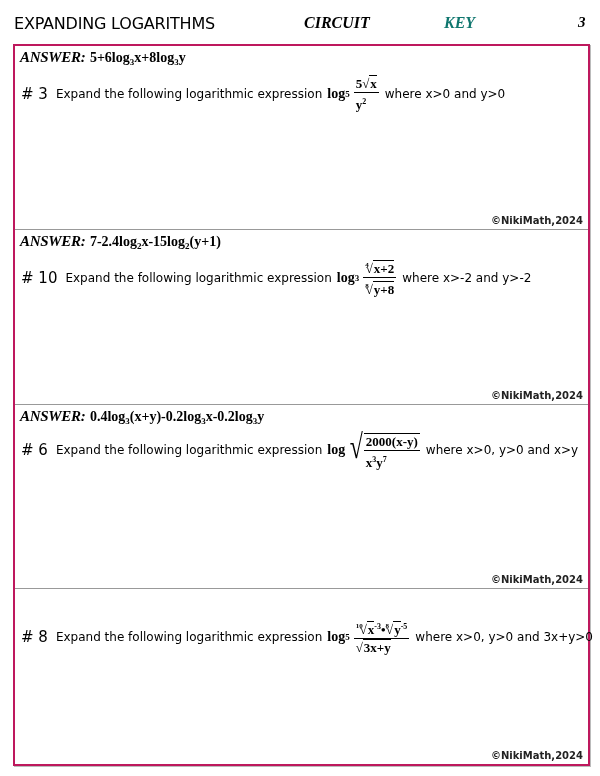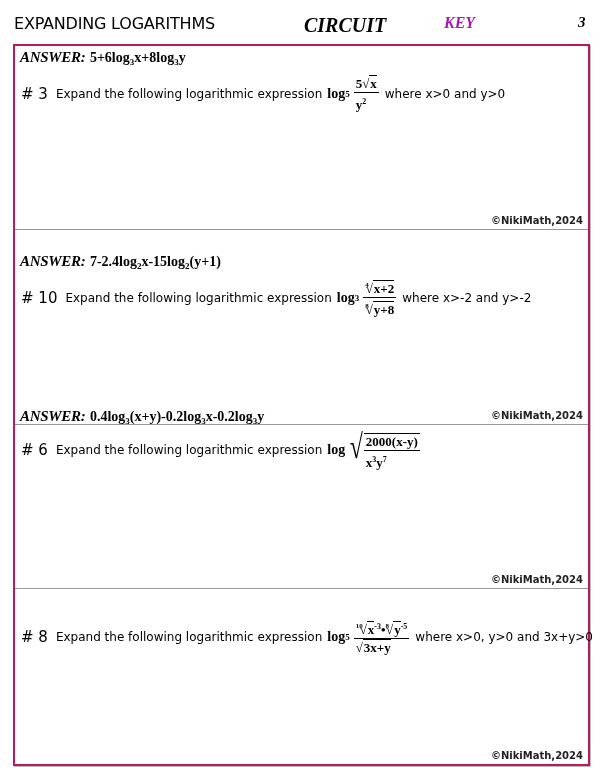--- a/index.html
+++ b/index.html
@@ -1,20 +1,20 @@
 <!DOCTYPE html>
 <html><head>
 <meta charset="utf-8">
 <style>
   html, body { margin: 0; padding: 0; background: #ffffff; }
   body { width: 600px; height: 776px; position: relative; overflow: hidden; font-family: "DejaVu Sans", sans-serif; color: #000; }
   .header { position: absolute; top: 0; left: 1px; width: 600px; height: 44px; }
   .header .title { position: absolute; left: 13px; top: 14px; font-size: 16px; font-family: "DejaVu Sans", sans-serif; letter-spacing: -0.2px; }
-  .header .circuit { position: absolute; left: 303px; top: 14px; font-size: 20px; font-weight: bold; font-style: italic; font-family: "Liberation Serif", serif; }
-  .header .key { position: absolute; left: 443px; top: 14px; font-size: 16px; font-weight: bold; font-style: italic; font-family: "Liberation Serif", serif; color: #a21caf; }
+  .header .circuit { position: absolute; left: 303px; top: 14px; font-size: 16px; font-weight: bold; font-style: italic; font-family: "Liberation Serif", serif; }
+  .header .key { position: absolute; left: 443px; top: 14px; font-size: 16px; font-weight: bold; font-style: italic; font-family: "Liberation Serif", serif; color: #0f766e; }
   .header .page { position: absolute; left: 577px; top: 14px; font-size: 15px; font-weight: bold; font-style: italic; font-family: "Liberation Serif", serif; }
   .frame { position: absolute; left: 13px; top: 44px; width: 573px; height: 718px; border: 2px solid #be185d; box-shadow: 1px 1px 0 #bbb; }
   .section { position: absolute; left: 0; width: 573px; border-bottom: 1px solid #999; }
   .section:last-child { border-bottom: none; }
   .answer { position: absolute; left: 5px; top: 3px; font-size: 14px; white-space: nowrap; }
   .answer .lbl { font-family: "Liberation Serif", serif; font-weight: bold; font-style: italic; font-size: 15px; letter-spacing: -0.3px; }
   .answer .expr { font-family: "Liberation Serif", serif; font-weight: bold; font-size: 14px; }
   sub { font-size: 9px; vertical-align: -3px; }
   sup { font-size: 8px; vertical-align: 5px; }
   .question { position: absolute; left: 6px; white-space: nowrap; display: flex; align-items: center; font-size: 12px; font-family: "DejaVu Sans", sans-serif; }
@@ -56,21 +56,21 @@
         <span class="frac">
           <span class="num-part">5√<span class="rad">x</span></span>
           <span class="den-part">y<sup>2</sup></span>
         </span>
       </span>
       <span class="cond">where x&gt;0 and y&gt;0</span>
     </div>
     <div class="copyright">©NikiMath,2024</div>
   </div>
 
-  <div class="section" style="top:184px;height:174px;margin-top:20px;">
+  <div class="section" style="top:184px;height:174px;">
     <div class="answer">
       <span class="lbl">ANSWER:</span>
       <span class="expr">7-2.4log<sub>2</sub>x-15log<sub>2</sub>(y+1)</span>
     </div>
     <div class="question" style="top:28px;">
       <span class="num"># 10</span>
       <span class="prompt">Expand the following logarithmic expression</span>
       <span class="math">log<sub>3</sub>
         <span class="frac">
           <span class="num-part"><span class="idx">4</span>√<span class="rad">x+2</span></span>
@@ -94,20 +94,21 @@
         <span class="bigrad">
           <span class="sym">√</span>
           <span class="body">
             <span class="frac" style="margin-left:0">
               <span class="num-part">2000(x-y)</span>
               <span class="den-part">x<sup>3</sup>y<sup>7</sup></span>
             </span>
           </span>
         </span>
       </span>
+      <span class="cond">where x&gt;0, y&gt;0 and x&gt;y</span>
     </div>
     <div class="copyright">©NikiMath,2024</div>
   </div>
 
   <div class="section" style="top:543px;height:175px;">
     <div class="question" style="top:30px;">
       <span class="num"># 8</span>
       <span class="prompt">Expand the following logarithmic expression</span>
       <span class="math">log<sub>5</sub>
         <span class="frac">

